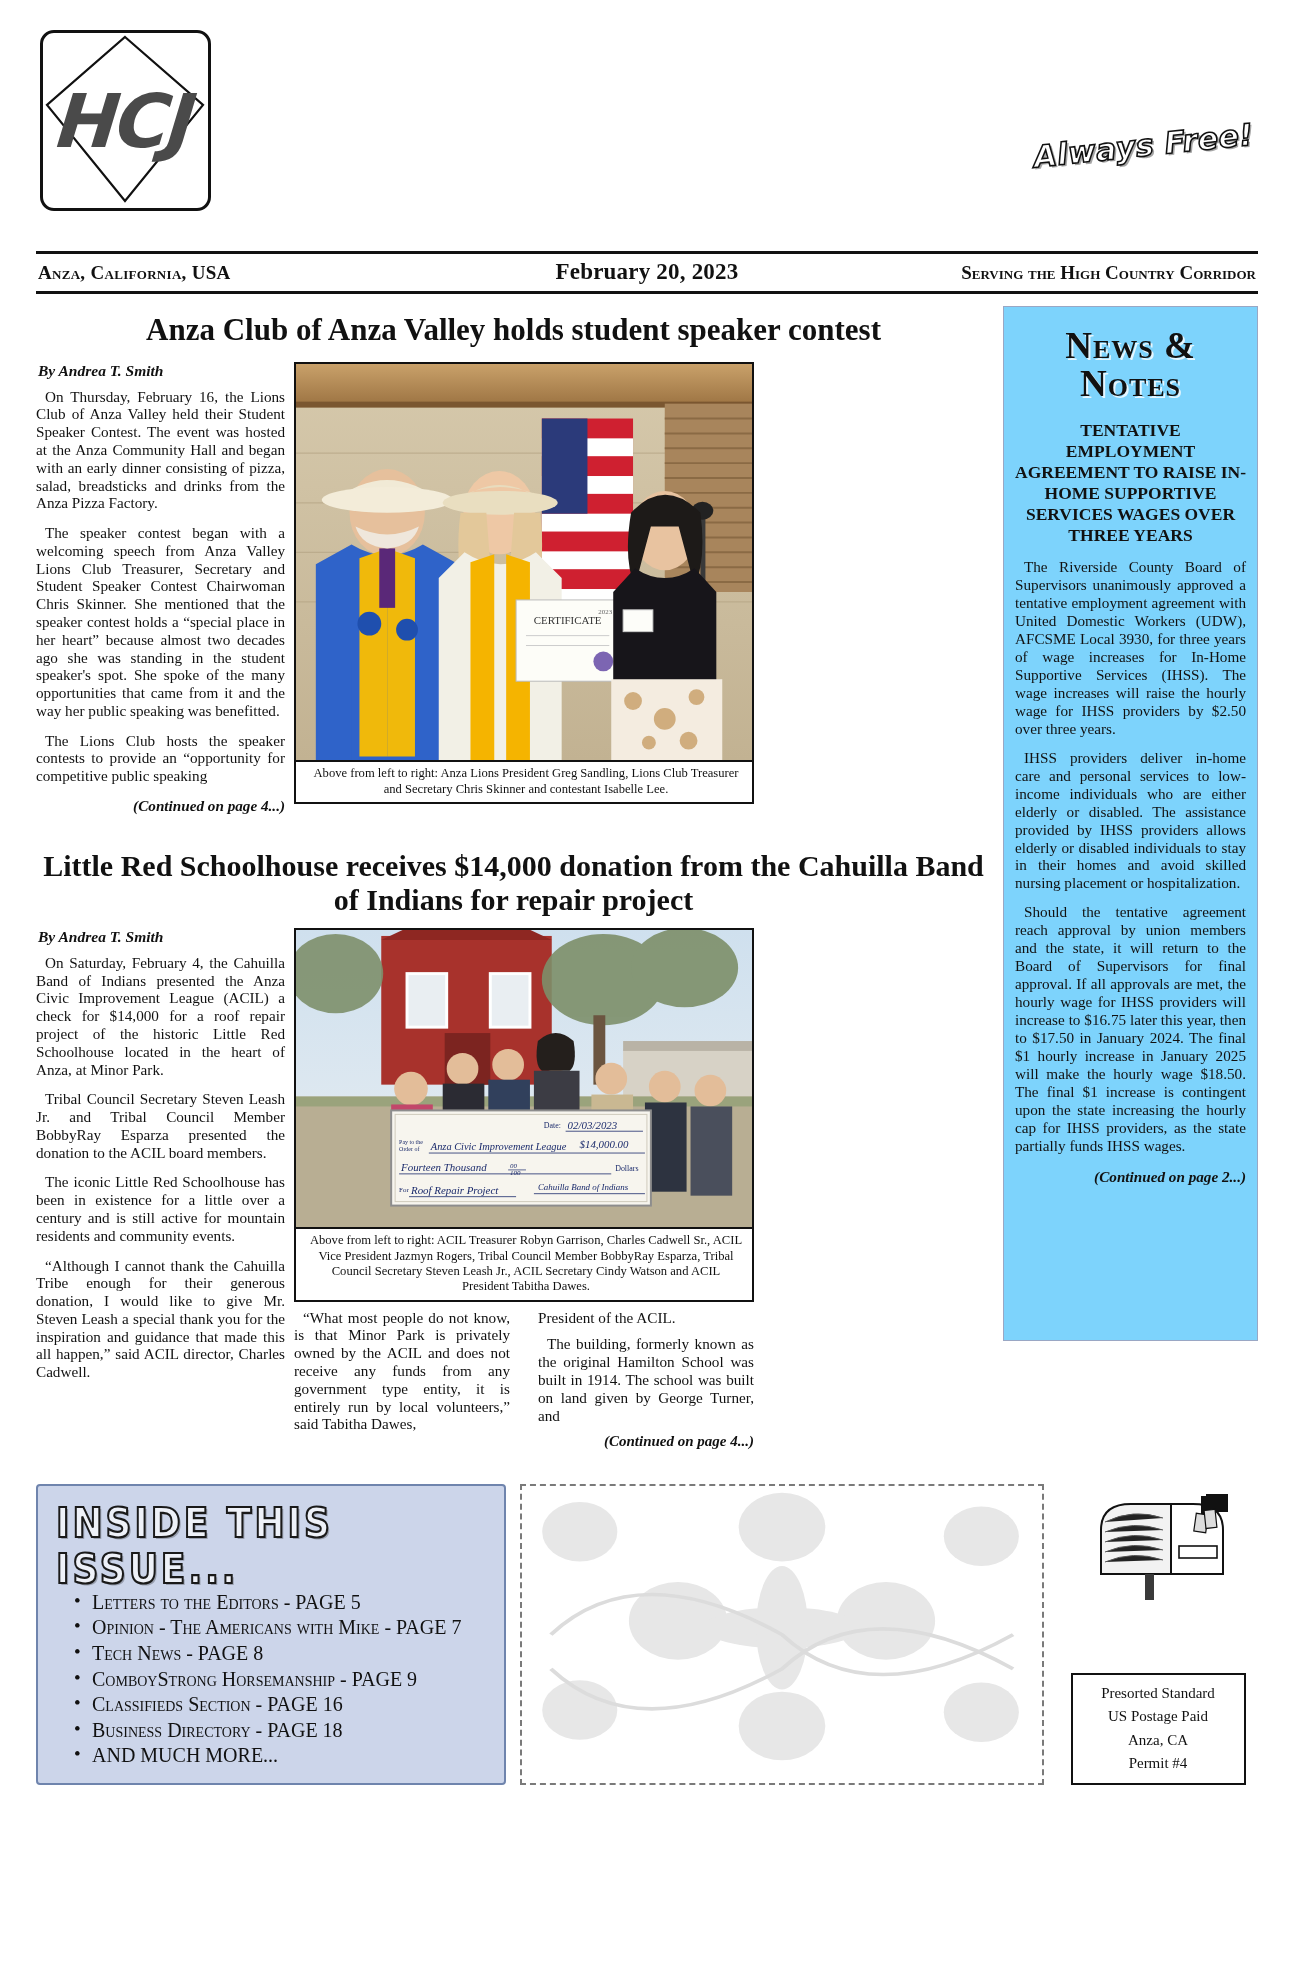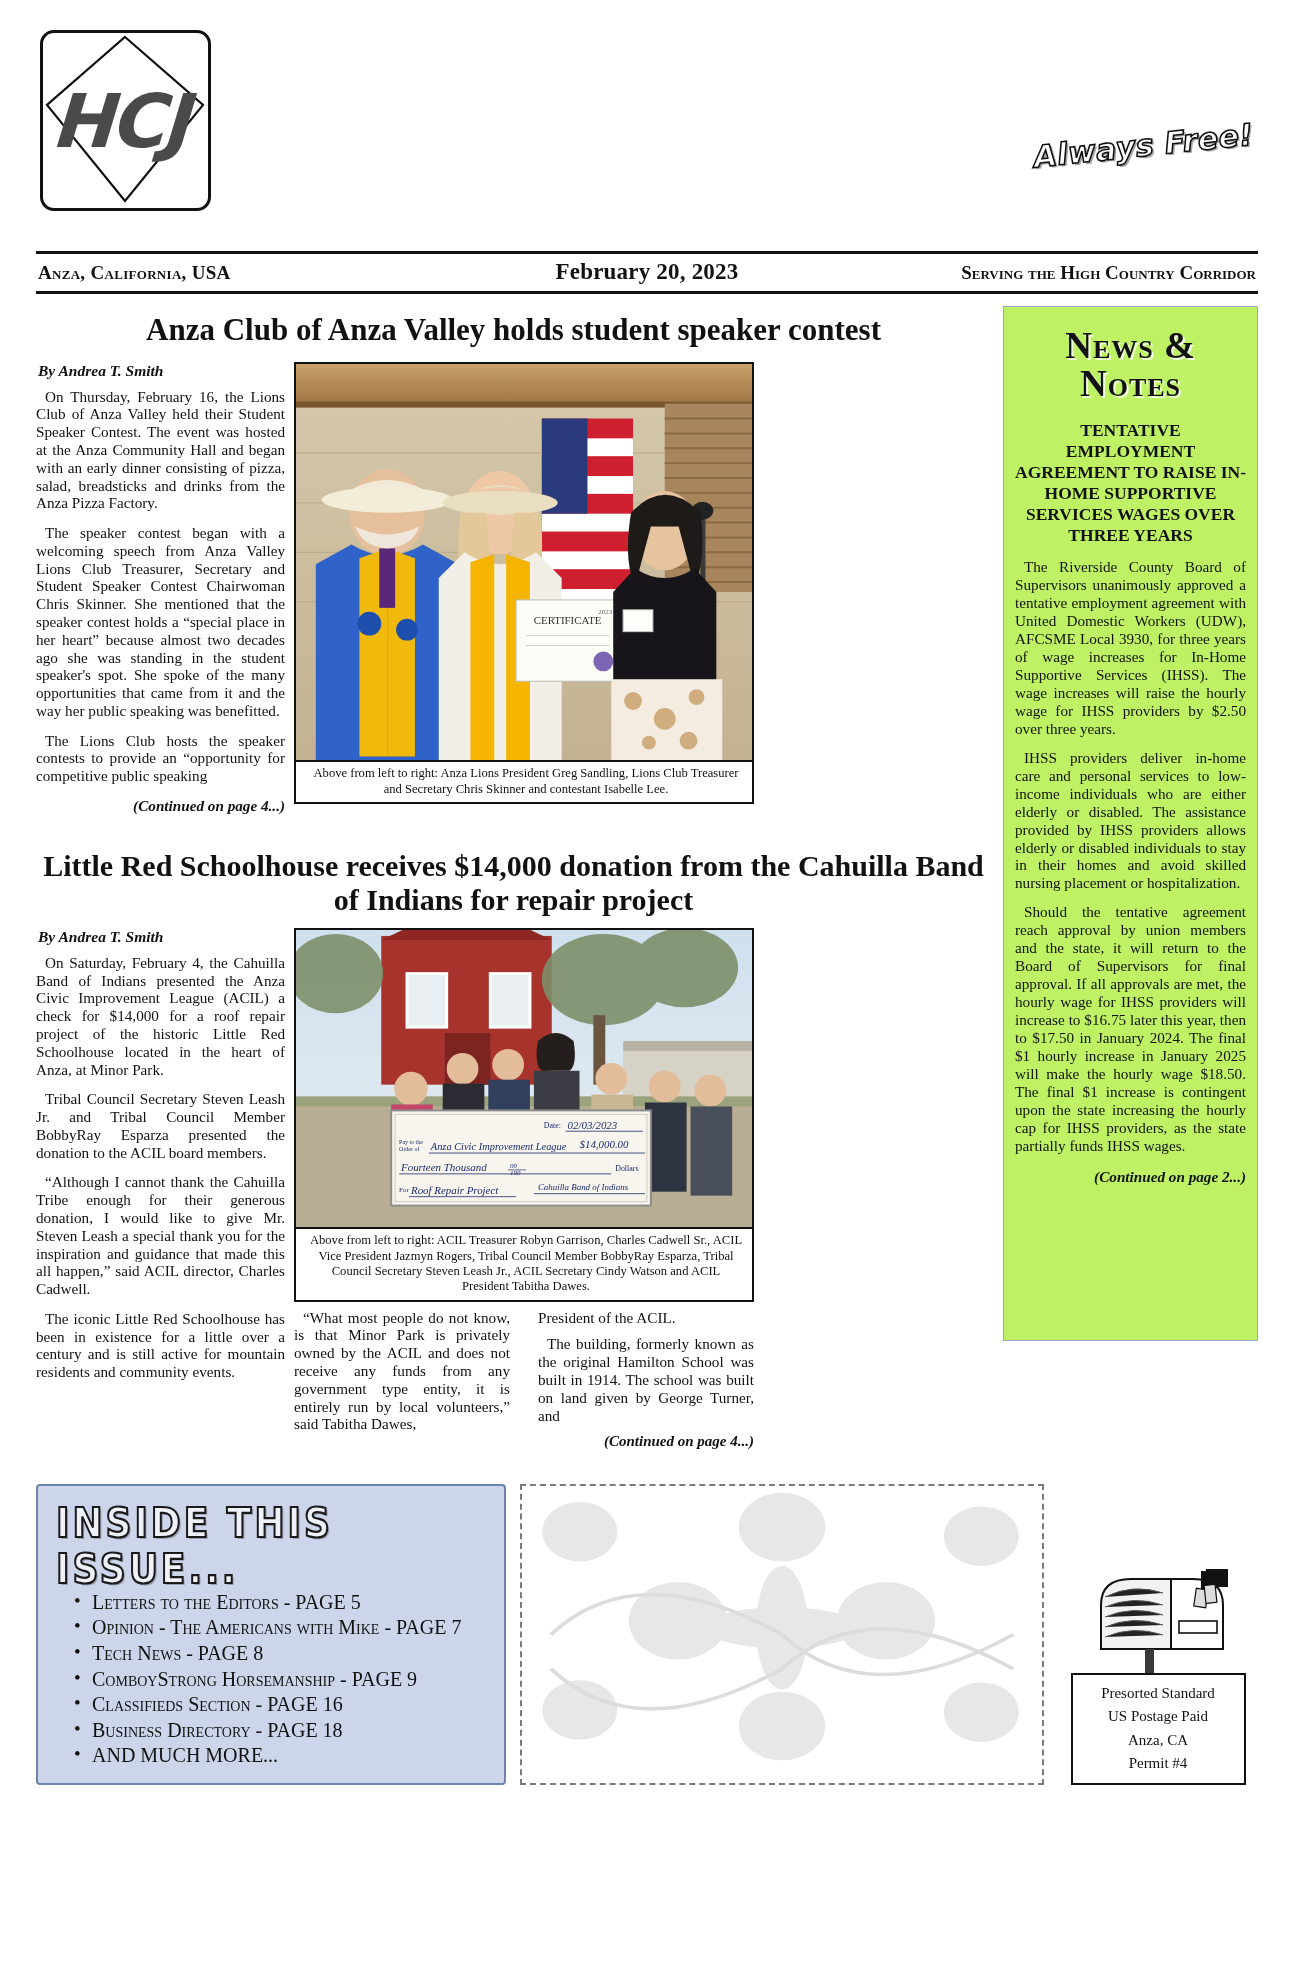--- a/index.html
+++ b/index.html
@@ -107,21 +107,21 @@
   .photo-block{margin-left:9px;width:460px;}
   .photo-frame{border:2px solid #111;width:100%;box-sizing:border-box;overflow:hidden;position:relative;}
   .caption{
     font-size:12.6px;line-height:1.22;text-align:center;
     border-left:2px solid #111;border-right:2px solid #111;border-bottom:2px solid #111;
     padding:4px 8px 5px 12px;box-sizing:border-box;
   }
 
   
   .nn{
-    background:#bef264;border:1px solid #9aa7c4;box-sizing:border-box;
+    background:#7dd3fc;border:1px solid #9aa7c4;box-sizing:border-box;
     padding:10px 11px 12px 11px;height:1035px;
   }
   .nn-title{
     text-align:center;font-family:"Liberation Serif",serif;font-weight:bold;
     font-size:37px;line-height:1.02;font-variant:small-caps;letter-spacing:1px;
     text-shadow:2px 2px 0 rgba(255,255,255,.8);
     margin:10px 0 18px 0;
   }
   .nn-sub{
     text-align:center;font-weight:bold;font-size:17.5px;line-height:1.2;margin:0 0 12px 0;
@@ -150,21 +150,21 @@
   }
   .inside ul{margin:6px 0 0 0;padding-left:22px;list-style:none;}
   .inside li{
     font-variant:small-caps;font-size:20px;line-height:1.28;position:relative;padding-left:14px;
   }
   .inside li:before{content:"•";position:absolute;left:-4px;top:-1px;font-size:19px;}
   .mid-ornament{
     flex:1;margin:0 14px;border:2px dashed #7a7a7a;position:relative;overflow:hidden;background:#fff;
   }
   .mid-ornament svg{position:absolute;inset:0;width:100%;height:100%;}
-  .postal{width:200px;display:flex;flex-direction:column;align-items:center;justify-content:flex-end;}
+  .postal{width:200px;display:flex;flex-direction:column;align-items:center;justify-content:space-between;}
   .mailbox{width:150px;height:118px;}
   .permit{
     border:2px solid #111;width:175px;box-sizing:border-box;padding:7px 4px 8px 4px;
     text-align:center;font-size:15px;line-height:1.55;background:#fff;margin-top:-4px;
   }
 
   
   .ph{width:100%;display:block;}
 </style>
 </head>
@@ -313,22 +313,22 @@
         </div>
       </div>
 
       <h1 class="head head2">Little Red Schoolhouse receives $14,000 donation from the Cahuilla Band of Indians for repair project</h1>
 
       <div class="artwrap">
         <div class="textcol">
           <div class="byline">By Andrea T. Smith</div>
           <p>On Saturday, February 4, the Cahuilla Band of Indians presented the Anza Civic Improvement League (ACIL) a check for $14,000 for a roof repair project of the historic Little Red Schoolhouse located in the heart of Anza, at Minor Park.</p>
           <p>Tribal Council Secretary Steven Leash Jr. and Tribal Council Member BobbyRay Esparza presented the donation to the ACIL board members.</p>
+          <p>The iconic Little Red Schoolhouse has been in existence for a little over a century and is still active for mountain residents and community events.</p>
           <p>“Although I cannot thank the Cahuilla Tribe enough for their generous donation, I would like to give Mr. Steven Leash a special thank you for the inspiration and guidance that made this all happen,” said ACIL director, Charles Cadwell.</p>
-          <p>The iconic Little Red Schoolhouse has been in existence for a little over a century and is still active for mountain residents and community events.</p>
         </div>
 
         <div class="photo-block">
           <div class="photo-frame">
             <svg class="ph" viewBox="0 0 460 300">
               <defs>
                 <linearGradient id="sky2" x1="0" y1="0" x2="0" y2="1">
                   <stop offset="0%" stop-color="#cfe0ee"></stop>
                     <stop offset="100%" stop-color="#e8eef2"></stop>
                 </linearGradient>

